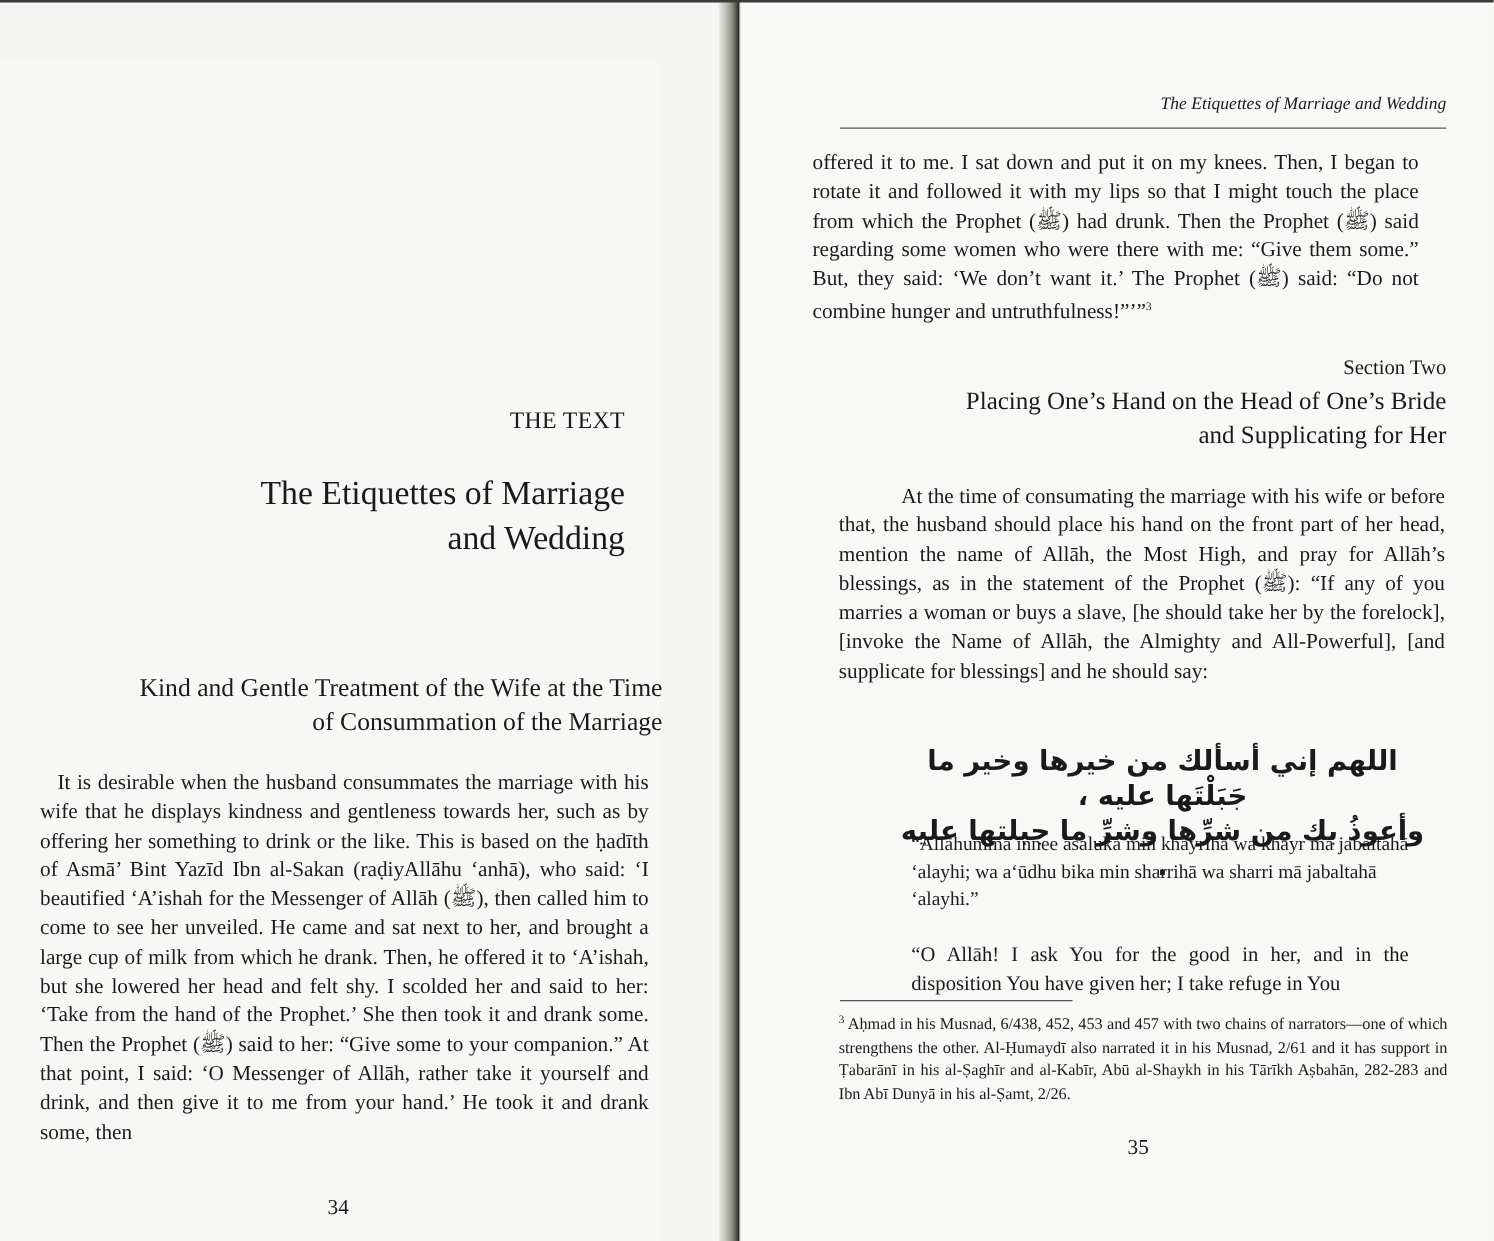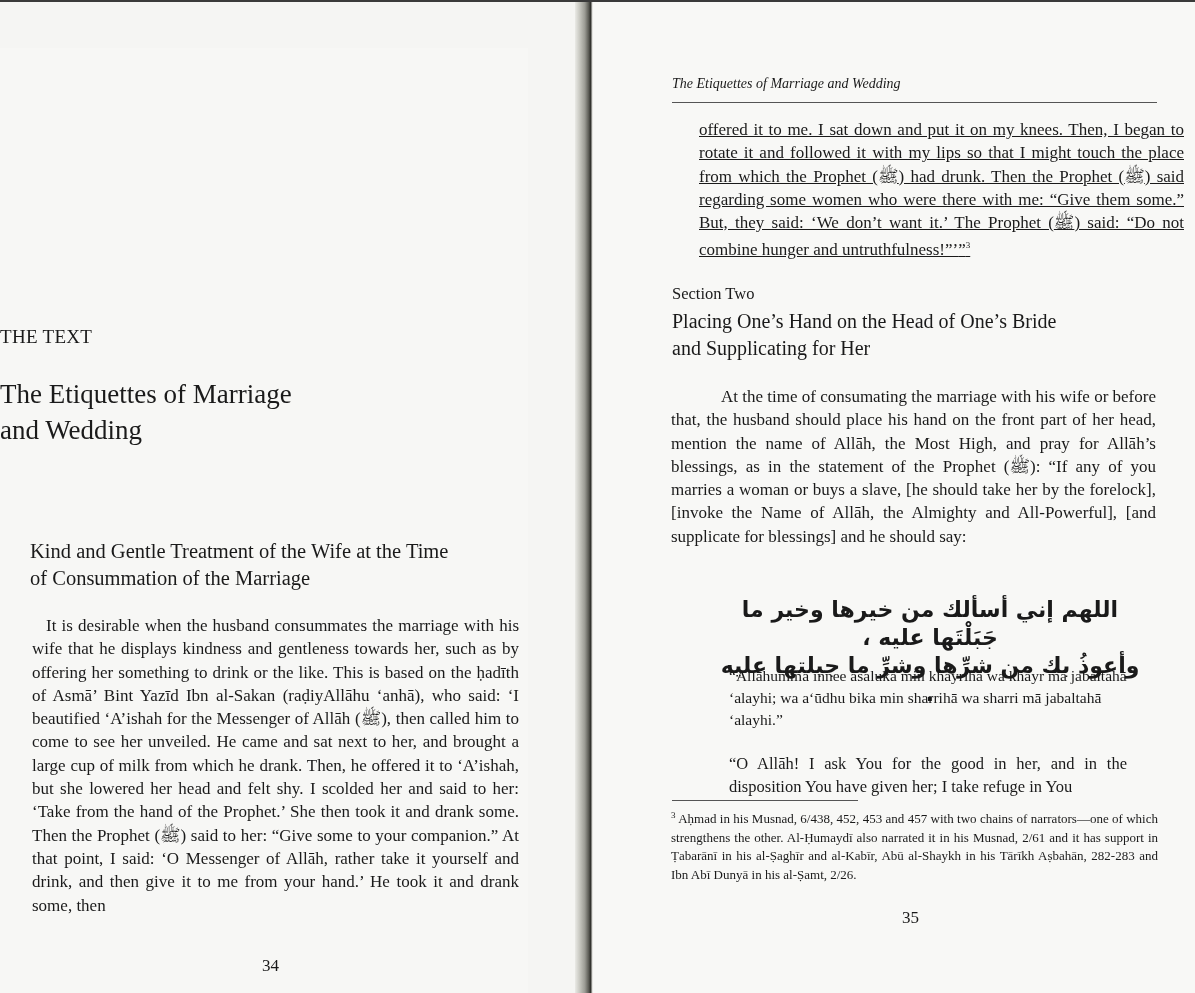--- a/index.html
+++ b/index.html
@@ -32,21 +32,21 @@
     position: absolute; left: 0; top: 0; width: 1195px; height: 2px;
     background: #3a3a3a;
   }
   .spine {
     position: absolute;
     left: 575px; top: 0;
     width: 18px; height: 993px;
     background: linear-gradient(to right, #eaeae6 0%, #c9c9c2 25%, #9a9a93 55%, #5e5e58 75%, #2c2c28 88%, #d8d8d4 95%, #f2f2ef 100%);
   }
   .abs { position: absolute; }
-  .center { text-align: left; }
+  .center { text-align: right; }
 
   .part-label {
     left: 0; width: 500px; top: 278px;
     font-size: 19px; letter-spacing: 0.3px;
   }
   .main-title {
     left: 0; width: 500px; top: 328px;
     font-size: 27px; line-height: 36px;
   }
   .section-label {
@@ -71,22 +71,22 @@
 
   .running-head {
     left: 672px; width: 485px; top: 76px;
     font-size: 14px; font-style: italic;
   }
   .running-rule {
     left: 672px; width: 485px; top: 102px; height: 1px;
     background: #555;
   }
   .body-right-top {
-    left: 699px; width: 485px; top: 118px;
-    font-size: 17px; line-height: 23.3px; text-align: justify; text-decoration: underline;
+    left: 650px; width: 485px; top: 118px;
+    font-size: 17px; line-height: 23.3px; text-align: justify;
   }
   .body-right-top p { margin: 0; }
   .section2-label {
     left: 672px; width: 485px; top: 284px;
     font-size: 16.5px;
   }
   .section2-title {
     left: 672px; width: 485px; top: 308px;
     font-size: 20px; line-height: 27px;
   }

